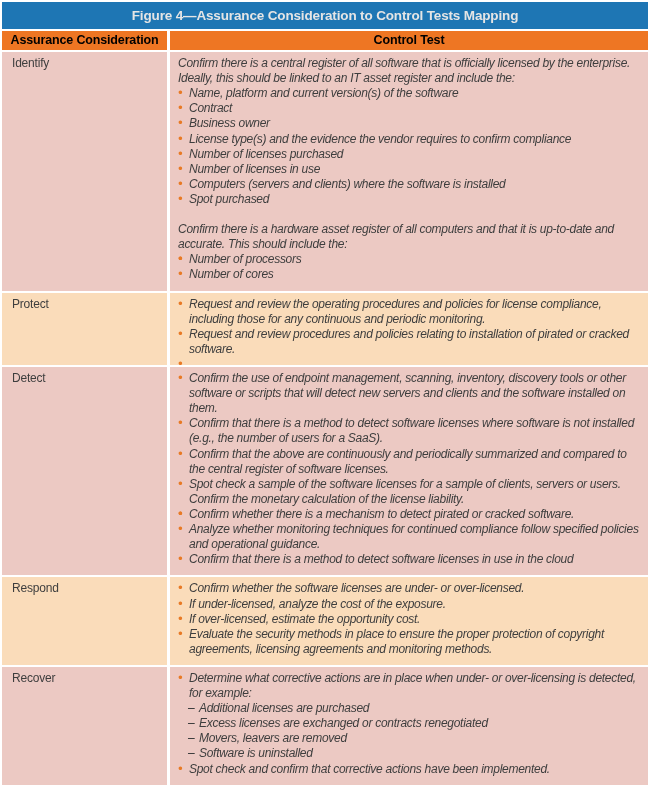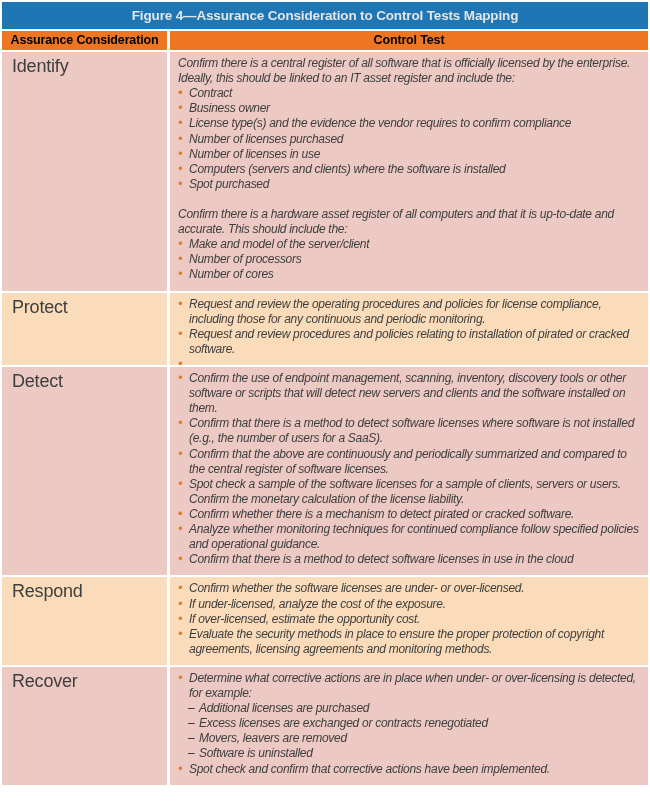--- a/index.html
+++ b/index.html
@@ -44,21 +44,21 @@
   .hcell-left{width:165px;flex:none;box-sizing:border-box;}
   .hcell-right{flex:1;}
   #rows{display:flex;flex-direction:column;row-gap:2px;}
   .row{display:flex;column-gap:3px;}
   .row.pink  > .cell{background:var(--row-pink);}
   .row.peach > .cell{background:var(--row-peach);}
   .cell{box-sizing:border-box;color:var(--text);}
   .cell-left{
     width:165px;flex:none;
     padding:4px 6px 6px 10px;
-    font-size:18px;
+    font-size:12px;
     letter-spacing:-0.2px;
   }
   .cell-right{
     flex:1;
     padding:4px 8px 8px 8px;
     font-size:12px;
     line-height:1.26;
     letter-spacing:-0.28px;
     font-style:italic;
   }
@@ -82,31 +82,31 @@
   <div class="header-row">
     <div class="hcell hcell-left">Assurance Consideration</div>
     <div class="hcell hcell-right">Control Test</div>
   </div>
 
   <div id="rows">
       <div class="row pink">
         <div class="cell cell-left">Identify</div>
         <div class="cell cell-right">
           <p class="para">Confirm there is a central register of all software that is officially licensed by the enterprise. Ideally, this should be linked to an IT asset register and include the:</p>
-          <div class="item bullet"><span class="marker">•</span></div>
+          <div class="item bullet"><span class="marker">•</span><span class="item-text">Name, platform and current version(s) of the software</span></div>
           <div class="item bullet"><span class="marker">•</span><span class="item-text">Contract</span></div>
           <div class="item bullet"><span class="marker">•</span><span class="item-text">Business owner</span></div>
           <div class="item bullet"><span class="marker">•</span><span class="item-text">License type(s) and the evidence the vendor requires to confirm compliance</span></div>
           <div class="item bullet"><span class="marker">•</span><span class="item-text">Number of licenses purchased</span></div>
           <div class="item bullet"><span class="marker">•</span><span class="item-text">Number of licenses in use</span></div>
           <div class="item bullet"><span class="marker">•</span><span class="item-text">Computers (servers and clients) where the software is installed</span></div>
           <div class="item bullet"><span class="marker">•</span><span class="item-text">Spot purchased</span></div>
           <div class="gap"></div>
           <p class="para">Confirm there is a hardware asset register of all computers and that it is up-to-date and accurate. This should include the:</p>
-          <div class="item bullet"><span class="marker">•</span><span class="item-text">Make and model of the server/client</span></div>
+          <div class="item bullet"><span class="marker">•</span></div>
           <div class="item bullet"><span class="marker">•</span><span class="item-text">Number of processors</span></div>
           <div class="item bullet"><span class="marker">•</span><span class="item-text">Number of cores</span></div>
         </div>
       </div>
       <div class="row peach">
         <div class="cell cell-left">Protect</div>
         <div class="cell cell-right">
           <div class="item bullet"><span class="marker">•</span><span class="item-text">Request and review the operating procedures and policies for license compliance, including those for any continuous and periodic monitoring.</span></div>
           <div class="item bullet"><span class="marker">•</span><span class="item-text">Request and review procedures and policies relating to installation of pirated or cracked software.</span></div>
           <div class="item bullet"><span class="marker">•</span></div>

